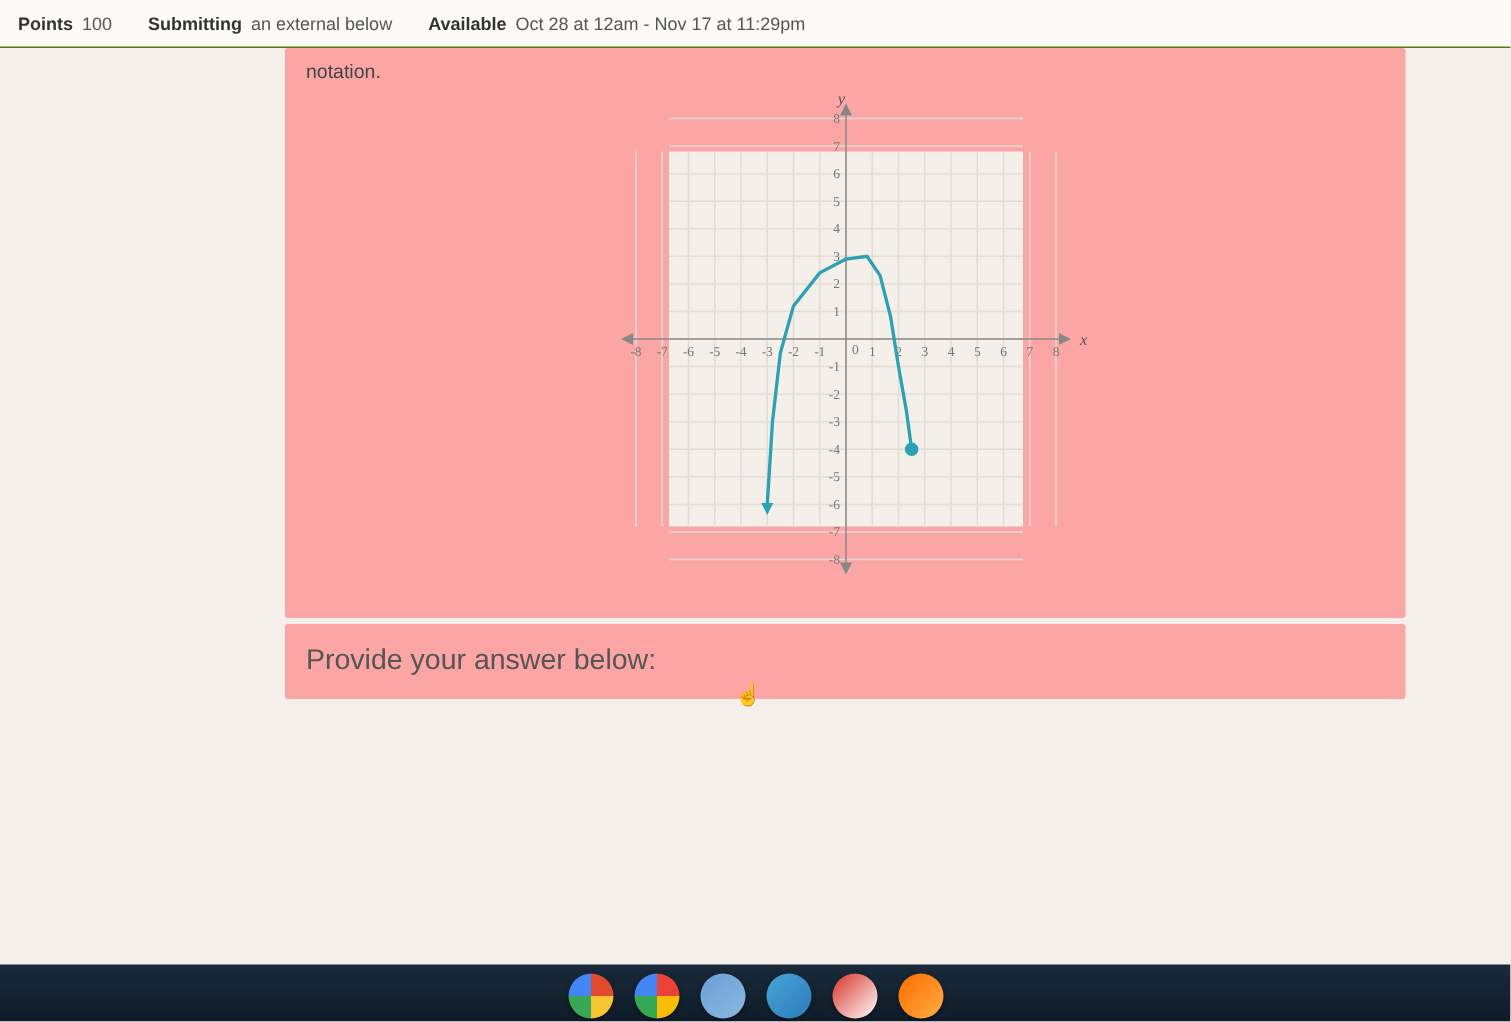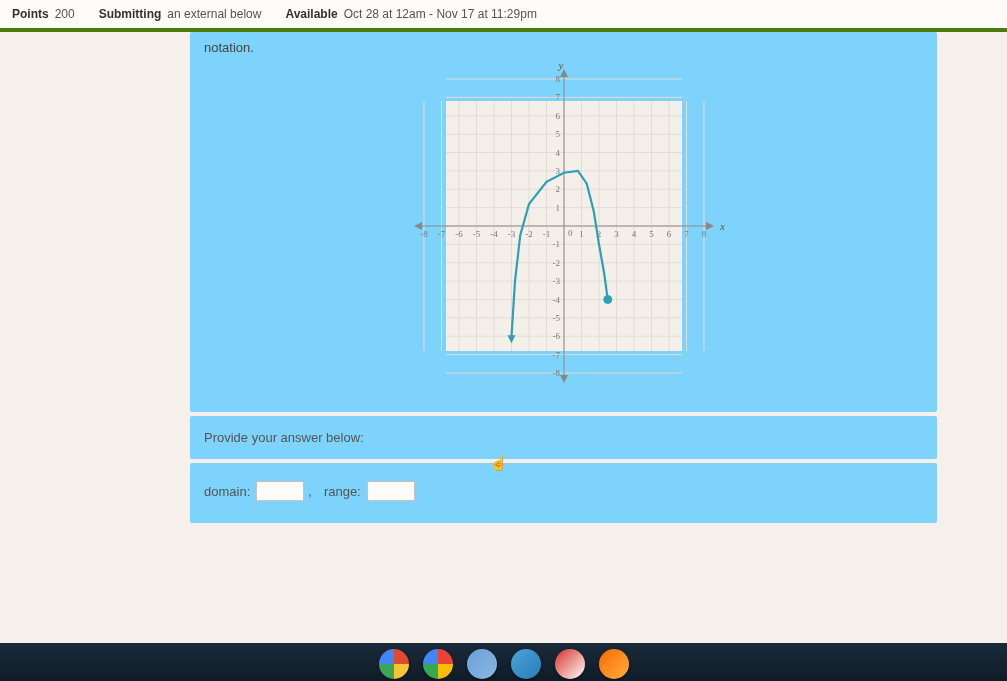--- a/index.html
+++ b/index.html
@@ -1,56 +1,56 @@
 <!DOCTYPE html>
 <html><head>
   <meta charset="utf-8">
   <style>
     * { margin:0; padding:0; box-sizing:border-box; }
     body { font-family:"Helvetica Neue",Arial,sans-serif; background:#f5f0eb; width:1007px; height:681px; overflow:hidden; position:relative; }
 
-    .header-bar { background:#fdfbf8; height:32px; display:flex; align-items:center; padding:0 12px; font-size:12px; color:#333; border-bottom:4px solid #4d7c0f; }
+    .header-bar { background:#fdfbf8; height:32px; display:flex; align-items:center; padding:0 12px; font-size:12px; color:#333; border-bottom:1px solid #4d7c0f; }
     .header-bar .label { font-weight:700; margin-right:6px; }
     .header-bar .value { margin-right:24px; color:#555; }
 
     .main-area { display:flex; height:calc(100% - 32px - 38px); }
     .left-gutter { width:190px; background:transparent; }
     .content-col { flex:1; background:transparent; }
     .right-gutter { width:70px; }
 
-    .white-panel { background:#7dd3fc; border-radius:2px; margin-bottom:4px; }
+    .white-panel { background:#fca5a5; border-radius:2px; margin-bottom:4px; }
     .notation-panel { padding:8px 14px; font-size:13px; color:#444; height:380px; display:flex; flex-direction:column; }
     .notation-text { margin-bottom:6px; }
     .chart-wrap { flex:1; display:flex; justify-content:center; align-items:flex-start; }
 
     svg.chart { display:block; }
     .grid line { stroke:#e2dcd6; stroke-width:1; }
     .tick-label { font-size:9px; fill:#777; font-family:serif; }
     .axis-label { font-size:11px; fill:#555; font-style:italic; font-family:serif; }
     .curve { fill:none; stroke:#2ca0b5; stroke-width:2.2; }
     .pt-closed { fill:#2ca0b5; stroke:#2ca0b5; }
     .arrowhead { fill:#2ca0b5; }
 
-    .prompt-panel { padding:14px 14px; font-size:13px; color:#555; }
+    .prompt-panel { padding:14px 14px; font-size:19px; color:#555; }
     .answer-panel { padding:18px 14px 22px; font-size:13px; color:#555; display:flex; align-items:center; gap:4px; }
     .answer-panel input { width:48px; height:20px; border:1px solid #c9c2bb; background:#fdfbf8; font-size:12px; padding:0 4px; }
     .answer-panel .lbl { margin-right:2px; }
     .comma { margin-right:8px; }
 
     .cursor-hand { position:absolute; left:490px; top:455px; font-size:14px; color:#444; }
 
     .taskbar { position:absolute; bottom:0; left:0; right:0; height:38px; background:linear-gradient(#1a2a3a,#0f1b28); display:flex; justify-content:center; align-items:flex-end; gap:14px; padding-bottom:2px; }
     .tb-icon { width:30px; height:30px; border-radius:50%; position:relative; overflow:hidden; box-shadow:0 1px 3px rgba(0,0,0,.4); }
   </style>
 </head>
 <body>
 
 <div class="header-bar">
   <span class="label">Points</span>
-  <span class="value">200</span>
+  <span class="value">100</span>
   <span class="label">Submitting</span>
   <span class="value">an external below</span>
   <span class="label">Available</span>
   <span class="value">Oct 28 at 12am - Nov 17 at 11:29pm</span>
 </div>
 
 <div class="main-area">
   <div class="left-gutter"></div>
   <div class="content-col">
     <div class="white-panel notation-panel">
@@ -139,27 +139,20 @@
             <polygon class="arrowhead" points="117.5,282.25 113.5,274.25 121.5,274.25"></polygon>
             <circle class="pt-closed" cx="213.75" cy="238.5" r="4"></circle>
           </svg>
       </div>
     </div>
 
     <div class="white-panel prompt-panel">
       <span>Provide your answer below:</span>
     </div>
 
-    <div class="white-panel answer-panel">
-      <span class="lbl">domain:</span>
-      <input type="text" style="">
-      <span class="comma">,</span>
-      <span class="lbl">range:</span>
-      <input type="text" style="">
-    </div>
   </div>
   <div class="right-gutter"></div>
 </div>
 
 <span class="cursor-hand">☝</span>
 
 <div class="taskbar" id="taskbar">
     <div class="tb-icon" style="background: conic-gradient(rgb(224, 74, 47) 0deg, rgb(224, 74, 47) 90deg, rgb(247, 197, 49) 90deg, rgb(247, 197, 49) 180deg, rgb(58, 167, 87) 180deg, rgb(58, 167, 87) 270deg, rgb(66, 133, 244) 270deg, rgb(66, 133, 244) 360deg);"></div>
     <div class="tb-icon" style="background: conic-gradient(rgb(234, 67, 53) 0deg, rgb(234, 67, 53) 90deg, rgb(251, 188, 5) 90deg, rgb(251, 188, 5) 180deg, rgb(52, 168, 83) 180deg, rgb(52, 168, 83) 270deg, rgb(66, 133, 244) 270deg, rgb(66, 133, 244) 360deg);"></div>
     <div class="tb-icon" style="background: linear-gradient(135deg, rgb(106, 160, 216), rgb(139, 183, 224));"></div>

